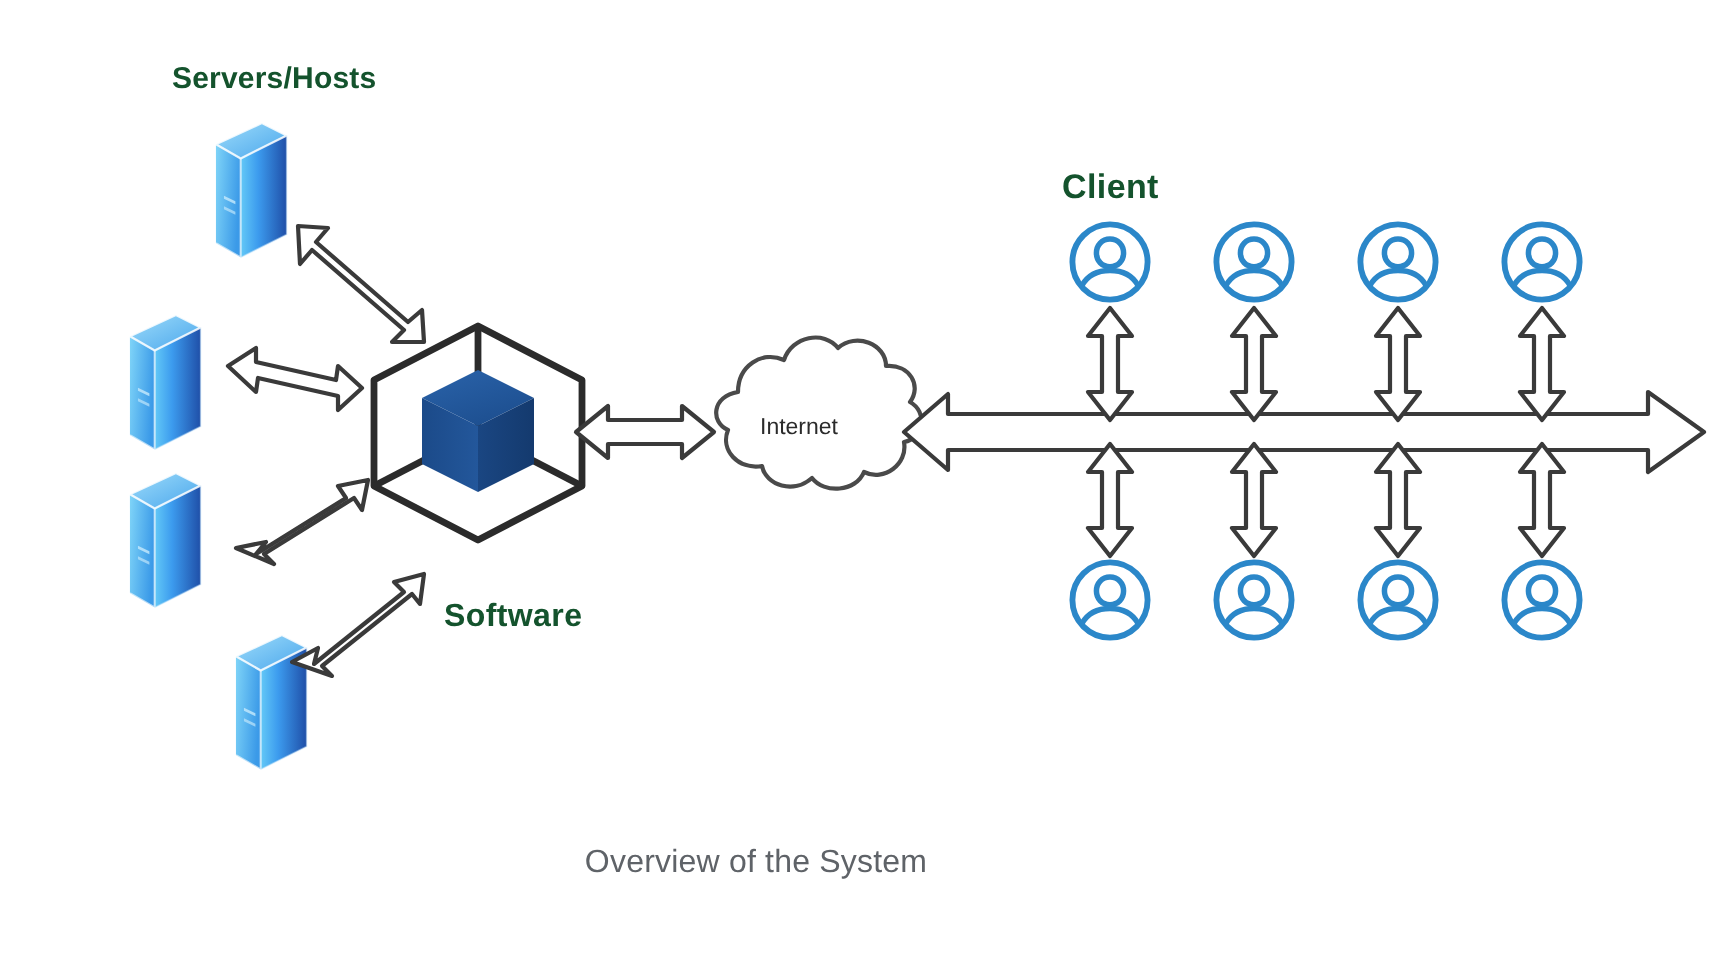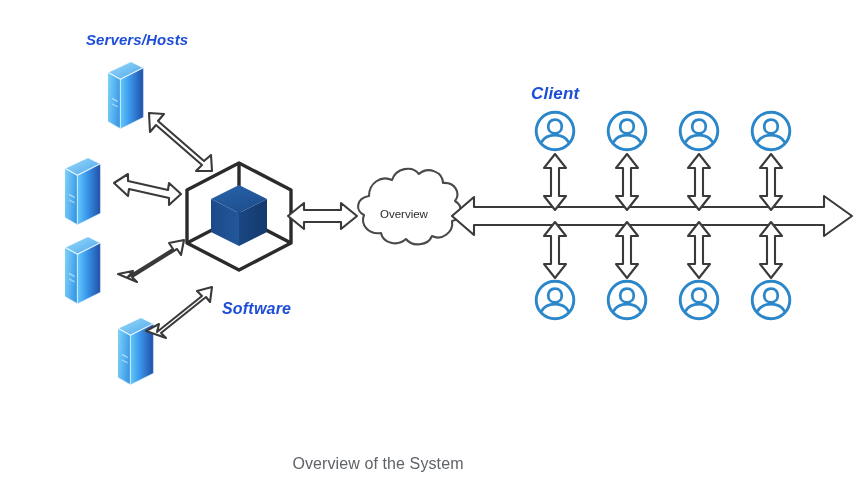--- a/index.html
+++ b/index.html
@@ -22,23 +22,22 @@
   #diagram-svg {
     position: absolute;
     left: 0;
     top: 0;
     width: 866px;
     height: 477px;
   }
   .lbl {
     position: absolute;
     white-space: nowrap;
-    color: #1d4ed8;
+    color: #14532d;
     font-weight: bold;
-    font-style: italic;
   }
   #label-servers {
     left: 86px;
     top: 31px;
     font-size: 15px;
     letter-spacing: 0.1px;
   }
   #label-client {
     left: 531px;
     top: 84px;
@@ -64,21 +63,20 @@
   #caption {
     position: absolute;
     left: 0;
     top: 423px;
     width: 756px;
     text-align: center;
     font-size: 16px;
     color: #5f6368;
     font-weight: normal;
     letter-spacing: 0.1px;
-    margin-top: 32px;
   }
 </style>
 </head>
 <body>
 
 <div id="canvas">
 
   <svg id="diagram-svg" viewBox="0 0 866 477">
     <defs>
       <linearGradient id="srvFront" x1="0" y1="0" x2="1" y2="0">
@@ -215,17 +213,17 @@
       <use href="#clientIcon" x="749" y="278" width="44" height="44"></use>
     </g>
   </svg>
 
   <div class="lbl" id="label-servers">Servers/Hosts</div>
 
   <div class="lbl" id="label-client">Client</div>
 
   <div class="lbl" id="label-software">Software</div>
 
-  <div id="label-internet">Overview</div>
+  <div id="label-internet">Internet</div>
 
   <div id="caption">Overview of the System</div>
 
 </div>
 
 </body></html>

